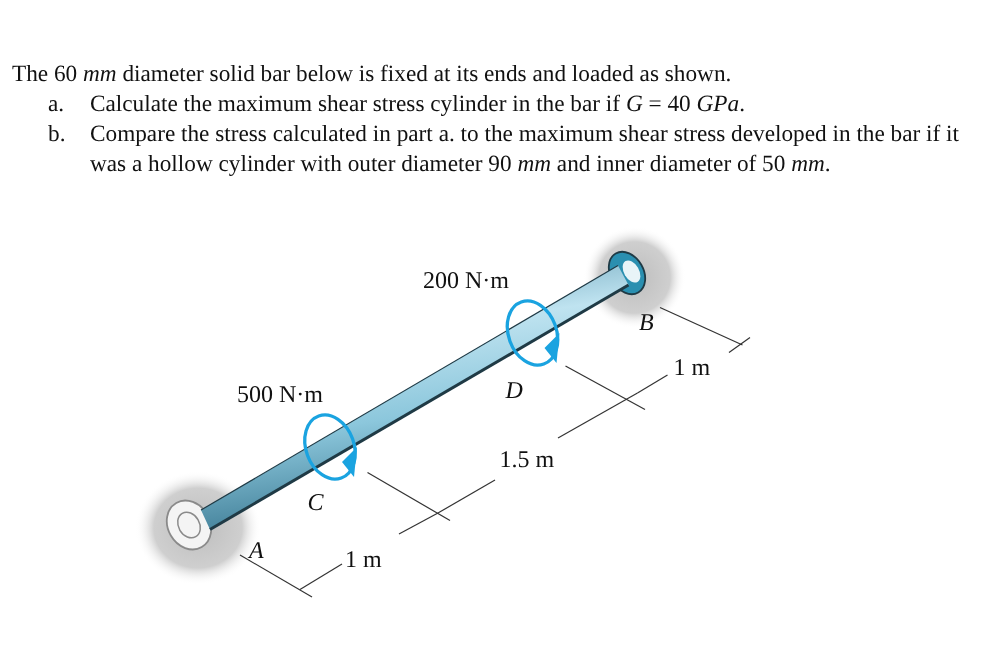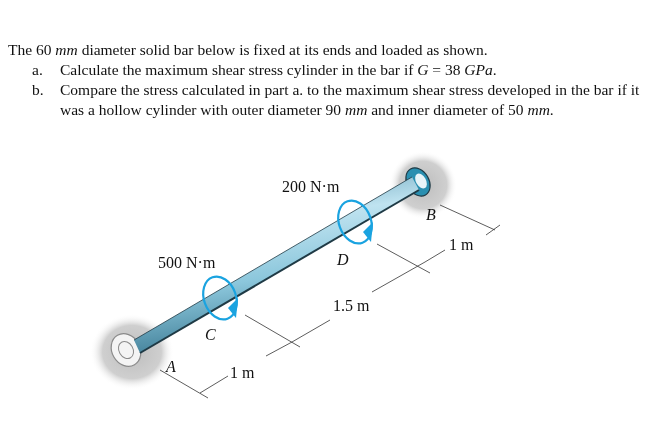--- a/index.html
+++ b/index.html
@@ -15,21 +15,21 @@
     .lbl-it { font-style: italic; }
   </style>
 </head>
 <body>
 
 <div class="problem">
   <p><span>The 60 </span><i>mm</i><span> diameter solid bar below is fixed at its ends and loaded as shown.</span></p>
   <ol>
     <li>
       <span class="marker">a.</span>
-      <span>Calculate the maximum shear stress cylinder in the bar if </span><i>G</i><span> = 38 </span><i>GPa</i><span>.</span>
+      <span>Calculate the maximum shear stress cylinder in the bar if </span><i>G</i><span> = 40 </span><i>GPa</i><span>.</span>
     </li>
     <li>
       <span class="marker">b.</span>
       <span>Compare the stress calculated in part a. to the maximum shear stress developed in the bar if it was a hollow cylinder with outer diameter 90 </span><i>mm</i><span> and inner diameter of 50 </span><i>mm</i><span>.</span>
     </li>
   </ol>
 </div>
 
 <svg class="figure" width="663" height="433" viewBox="0 0 663 433">
   <defs>

